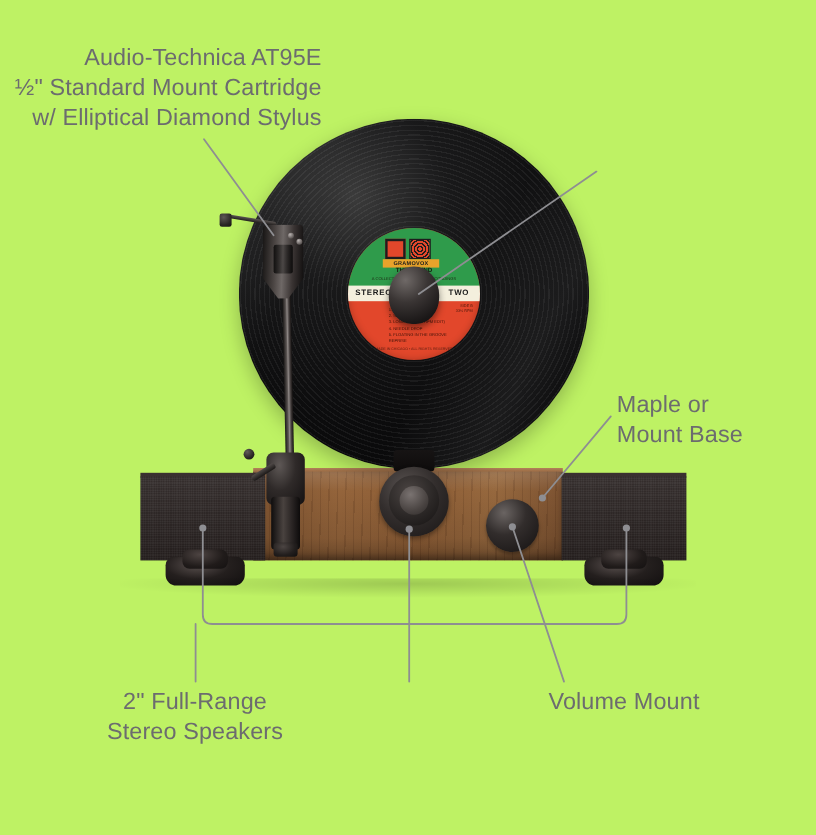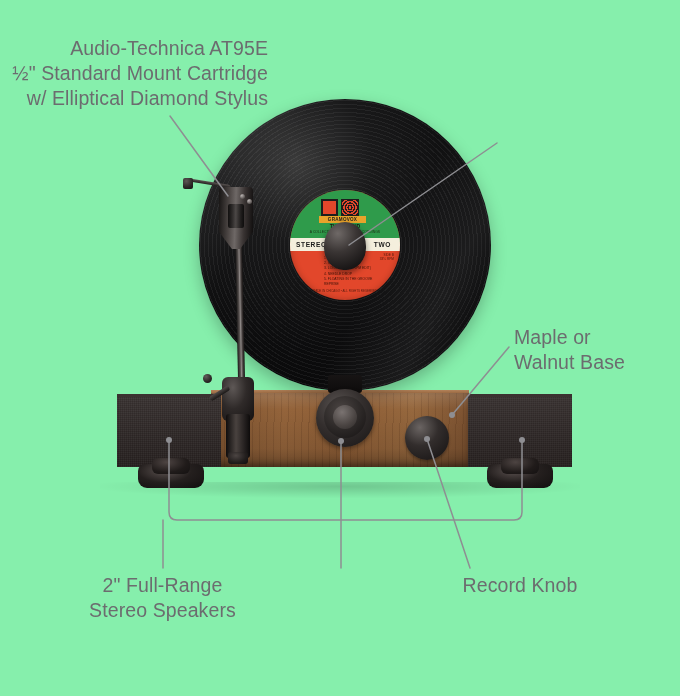--- a/index.html
+++ b/index.html
@@ -8,21 +8,21 @@
     padding: 0;
     background: #ffffff;
   }
   body {
     font-family: "Liberation Sans", sans-serif;
   }
   #stage {
     position: relative;
     width: 680px;
     height: 696px;
-    background: #86efac;
+    background: #bef264;
     overflow: hidden;
   }
   
   .callout {
     position: absolute;
     color: #6c6c6f;
     font-size: 19.5px;
     line-height: 25px;
     font-weight: 400;
     letter-spacing: 0.1px;
@@ -514,21 +514,21 @@
       <circle cx="452" cy="415" r="3"></circle>
     </g>
   </svg>
 
   <div class="callout right" id="label-cartridge">Audio-Technica AT95E
 ½" Standard Mount Cartridge
 w/ Elliptical Diamond Stylus</div>
 
 
   <div class="callout left" id="label-base">Maple or
-Walnut Base</div>
+Mount Base</div>
 
   <div class="callout center" id="label-speakers">2" Full-Range
 Stereo Speakers</div>
 
 
-  <div class="callout center" id="label-volume">Record Knob</div>
+  <div class="callout center" id="label-volume">Volume Mount</div>
 
 </div>
 
 </body></html>

